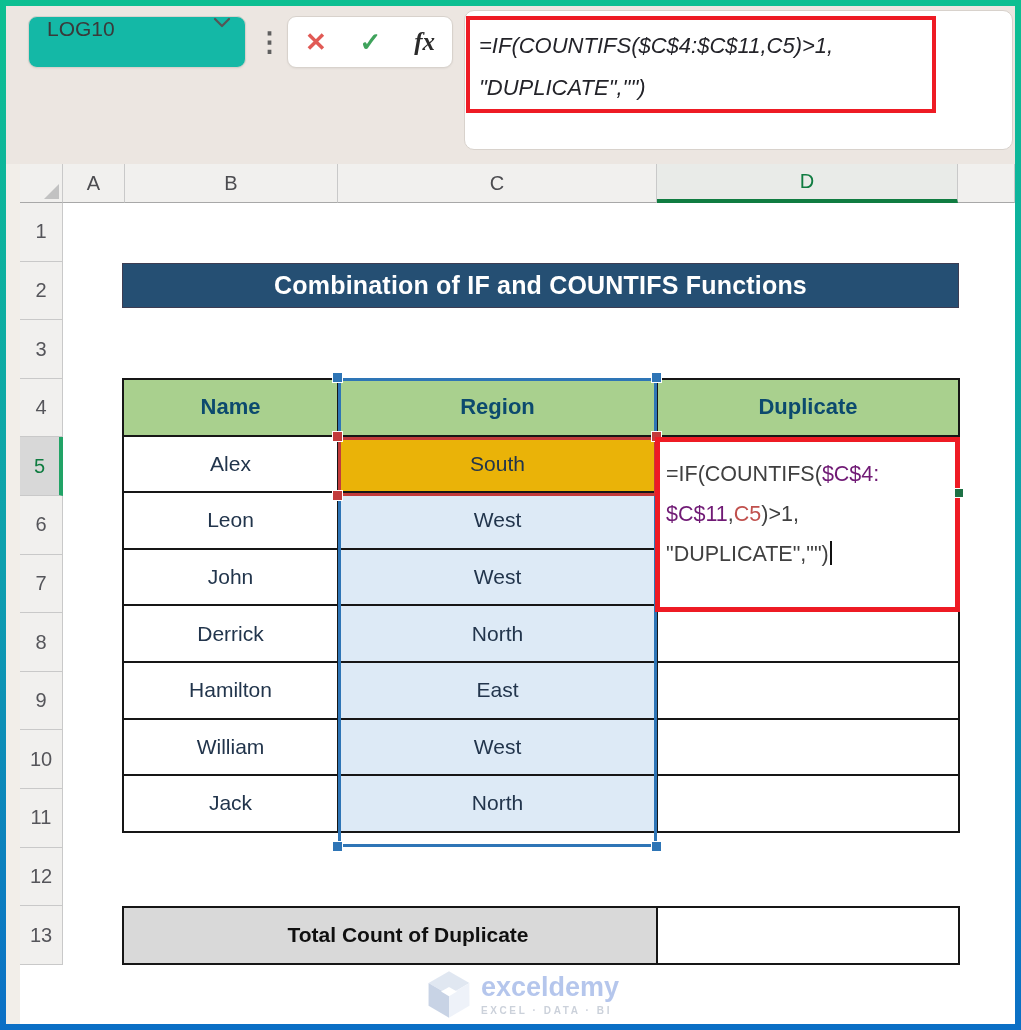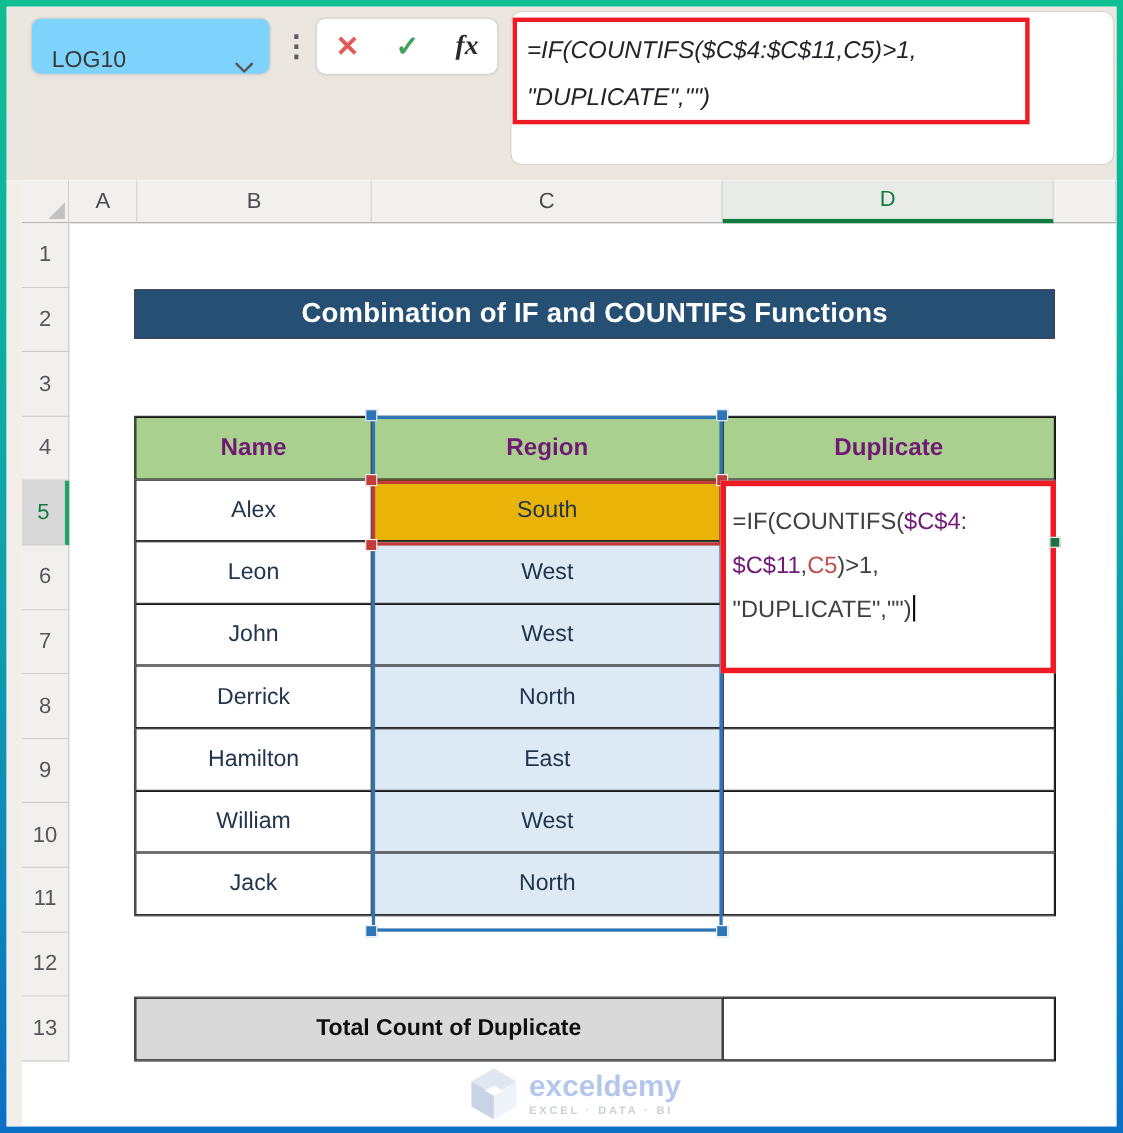--- a/index.html
+++ b/index.html
@@ -2,21 +2,21 @@
 <html><head>
 <meta charset="utf-8">
 <style>
   html,body{margin:0;padding:0;background:#fff;}
   #app{position:relative;width:1021px;height:1030px;font-family:"Liberation Sans",sans-serif;overflow:hidden;}
   .frame{position:absolute;inset:0;background:linear-gradient(180deg,#0dbf91 0%,#0e9fae 55%,#0b6fc6 100%);}
   .inner{position:absolute;inset:6px;background:#ffffff;overflow:hidden;}
 
   
   .topbar{position:absolute;left:0;top:0;width:1009px;height:158px;background:#ece6e1;}
-  .namebox{position:absolute;left:22px;top:10px;width:218px;height:52px;background:#7dd3fc;border:1px solid #d8d2cc;border-radius:9px;display:flex;align-items:flex-end;justify-content:space-between;padding:0 14px 0 18px;box-sizing:border-box;box-shadow:0 1px 2px rgba(0,0,0,.05);}
+  .namebox{position:absolute;left:22px;top:10px;width:218px;height:52px;background:#14b8a6;border:1px solid #d8d2cc;border-radius:9px;display:flex;align-items:flex-start;justify-content:space-between;padding:0 14px 0 18px;box-sizing:border-box;box-shadow:0 1px 2px rgba(0,0,0,.05);}
   .nb-text{font-size:21px;color:#3a3a3a;}
   .dots{position:absolute;left:250px;top:10px;height:52px;display:flex;align-items:center;font-size:27px;font-weight:bold;color:#5f5f5f;}
   .fbtns{position:absolute;left:281px;top:10px;width:166px;height:52px;background:#fff;border:1px solid #d8d2cc;border-radius:9px;display:flex;align-items:center;justify-content:space-between;padding:0 17px;box-sizing:border-box;box-shadow:0 1px 2px rgba(0,0,0,.05);}
   .icon-x{color:#e15a55;font-size:26px;font-weight:bold;cursor:default;}
   .icon-check{color:#3fa35c;font-size:26px;font-weight:bold;}
   .icon-fx{font-family:"Liberation Serif",serif;font-style:italic;font-weight:bold;font-size:25px;color:#2b2b2b;}
   .formulabar{position:absolute;left:458px;top:4px;width:549px;height:140px;background:#fff;border:1px solid #d8d2cc;border-radius:10px;box-sizing:border-box;}
   .fb-redbox{position:absolute;left:1px;top:5px;width:470px;height:97px;border:4px solid #ee1b24;box-sizing:border-box;padding:5px 0 0 9px;font-style:italic;}
   .fb-line{font-size:22px;color:#232329;line-height:42px;white-space:pre;}
 
@@ -29,21 +29,21 @@
   .corner-tri{position:absolute;right:3px;bottom:3px;width:0;height:0;border-left:15px solid transparent;border-bottom:15px solid #c2c2c2;}
   .rowheaders{position:absolute;left:14px;top:39px;width:43px;}
   .rhcell{width:43px;background:#f1f0ee;border-right:1px solid #c9c9c9;border-bottom:1px solid #c9c9c9;box-sizing:border-box;display:flex;align-items:center;justify-content:center;font-size:20px;color:#55555a;}
   .rhcell.sel{background:#d8d8d8;border-right:4px solid #21a366;color:#107c41;}
 
   
   .banner{position:absolute;left:116px;top:99px;width:837px;height:45px;background:#254f73;border:1px solid #3d3d52;box-sizing:border-box;display:flex;align-items:center;justify-content:center;}
   .banner span{color:#ffffff;font-weight:bold;font-size:25px;letter-spacing:.2px;}
   .datatable{position:absolute;left:116px;top:214px;width:836px;border:1px solid #161616;display:grid;grid-template-columns:215px 319px 302px;}
   .tcell{border:1px solid #161616;box-sizing:border-box;height:56.6px;display:flex;align-items:center;justify-content:center;font-size:21px;color:#22354c;background:#fff;}
-  .tcell.head{background:#a9d08e;font-weight:bold;color:#701a75;font-size:22px;}
+  .tcell.head{background:#a9d08e;font-weight:bold;color:#0c4a6e;font-size:22px;}
   .tcell.region{background:#ddeaf6;}
   .tcell.region.ref{background:#eab308;}
 
   .sel-blue{position:absolute;left:332px;top:214px;width:319px;height:469px;border:3px solid #2e75b6;box-sizing:border-box;pointer-events:none;}
   .sel-red{position:absolute;left:332px;top:273px;width:319px;height:59px;border:3px solid #c23b3b;box-sizing:border-box;pointer-events:none;}
   .handle{position:absolute;width:9px;height:9px;border:1.5px solid #fff;box-sizing:content-box;}
   .handle.blue{background:#2e75b6;}
   .handle.red{background:#c23b3b;}
 
   .activecell{position:absolute;left:649px;top:273px;width:305px;height:175px;background:#fff;border:5px solid #ee1b24;box-sizing:border-box;padding:12px 0 0 6px;}

